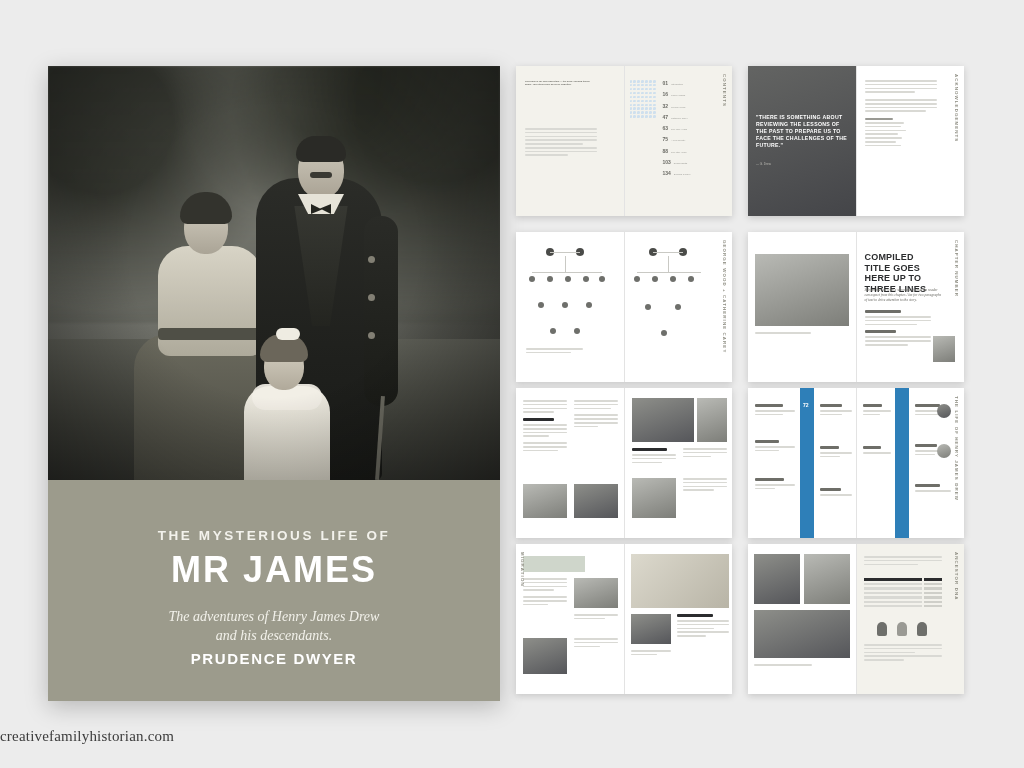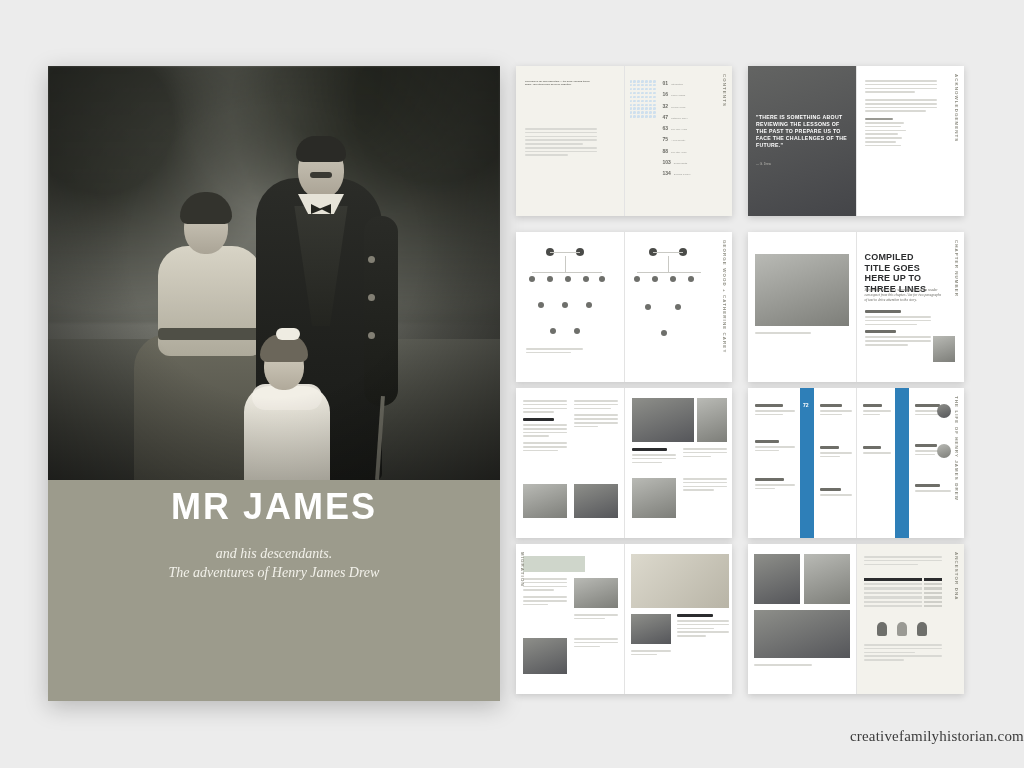--- a/index.html
+++ b/index.html
@@ -200,21 +200,21 @@
   .ch-title{
     position:absolute;left:8px;top:20px;right:22px;
     font-size:9px;line-height:10.5px;font-weight:700;color:#2b2c2e;letter-spacing:.2px;
   }
   .ch-ital{
     position:absolute;left:8px;top:56px;right:22px;
     font-family:"Liberation Serif",serif;font-style:italic;font-size:3.6px;line-height:5px;color:#6a6a64;
   }
 
   .footer{
-    position:absolute;left:0;right:0;top:728px;text-align:right;
+    position:absolute;left:0;right:0;top:728px;text-align:left;
     font-family:"Liberation Serif",serif;
     font-size:15px;color:#3b3b3b;letter-spacing:.2px;
   }
 </style>
 </head>
 <body>
 
 <div class="stage">
 
   <div class="cover">
@@ -244,25 +244,27 @@
       <div class="child-body"></div>
       <div class="child-collar"></div>
       <div class="child-head"></div>
       <div class="child-hair"></div>
       <div class="child-bow"></div>
 
       <div class="vign"></div>
     </div>
 
     <div class="cover-band">
+      <div class="cov-sub">THE MYSTERIOUS LIFE OF</div>
       <div class="cov-title">MR JAMES</div>
       <div class="cov-tag">
+        <div>The adventures of Henry James Drew</div>
         <div>and his descendants.</div>
-        <div>The adventures of Henry James Drew</div>
-      </div>
+      </div>
+      <div class="cov-author">PRUDENCE DWYER</div>
     </div>
   </div>
 
   <div class="spreads">
 
     <div class="spread sp-col1 sp-r1">
       <div class="pg left cream">
         <div class="tiny" style="position:absolute;left:9px;top:14px;width:68px;font-weight:700;color:#6c6c66;">This book is for your ancestors — the ones I am and those I adore. Your stories will never be forgotten.</div>
         <div class="lines" style="left:9px;top:62px;width:72px;">
           <div class="line"></div>

